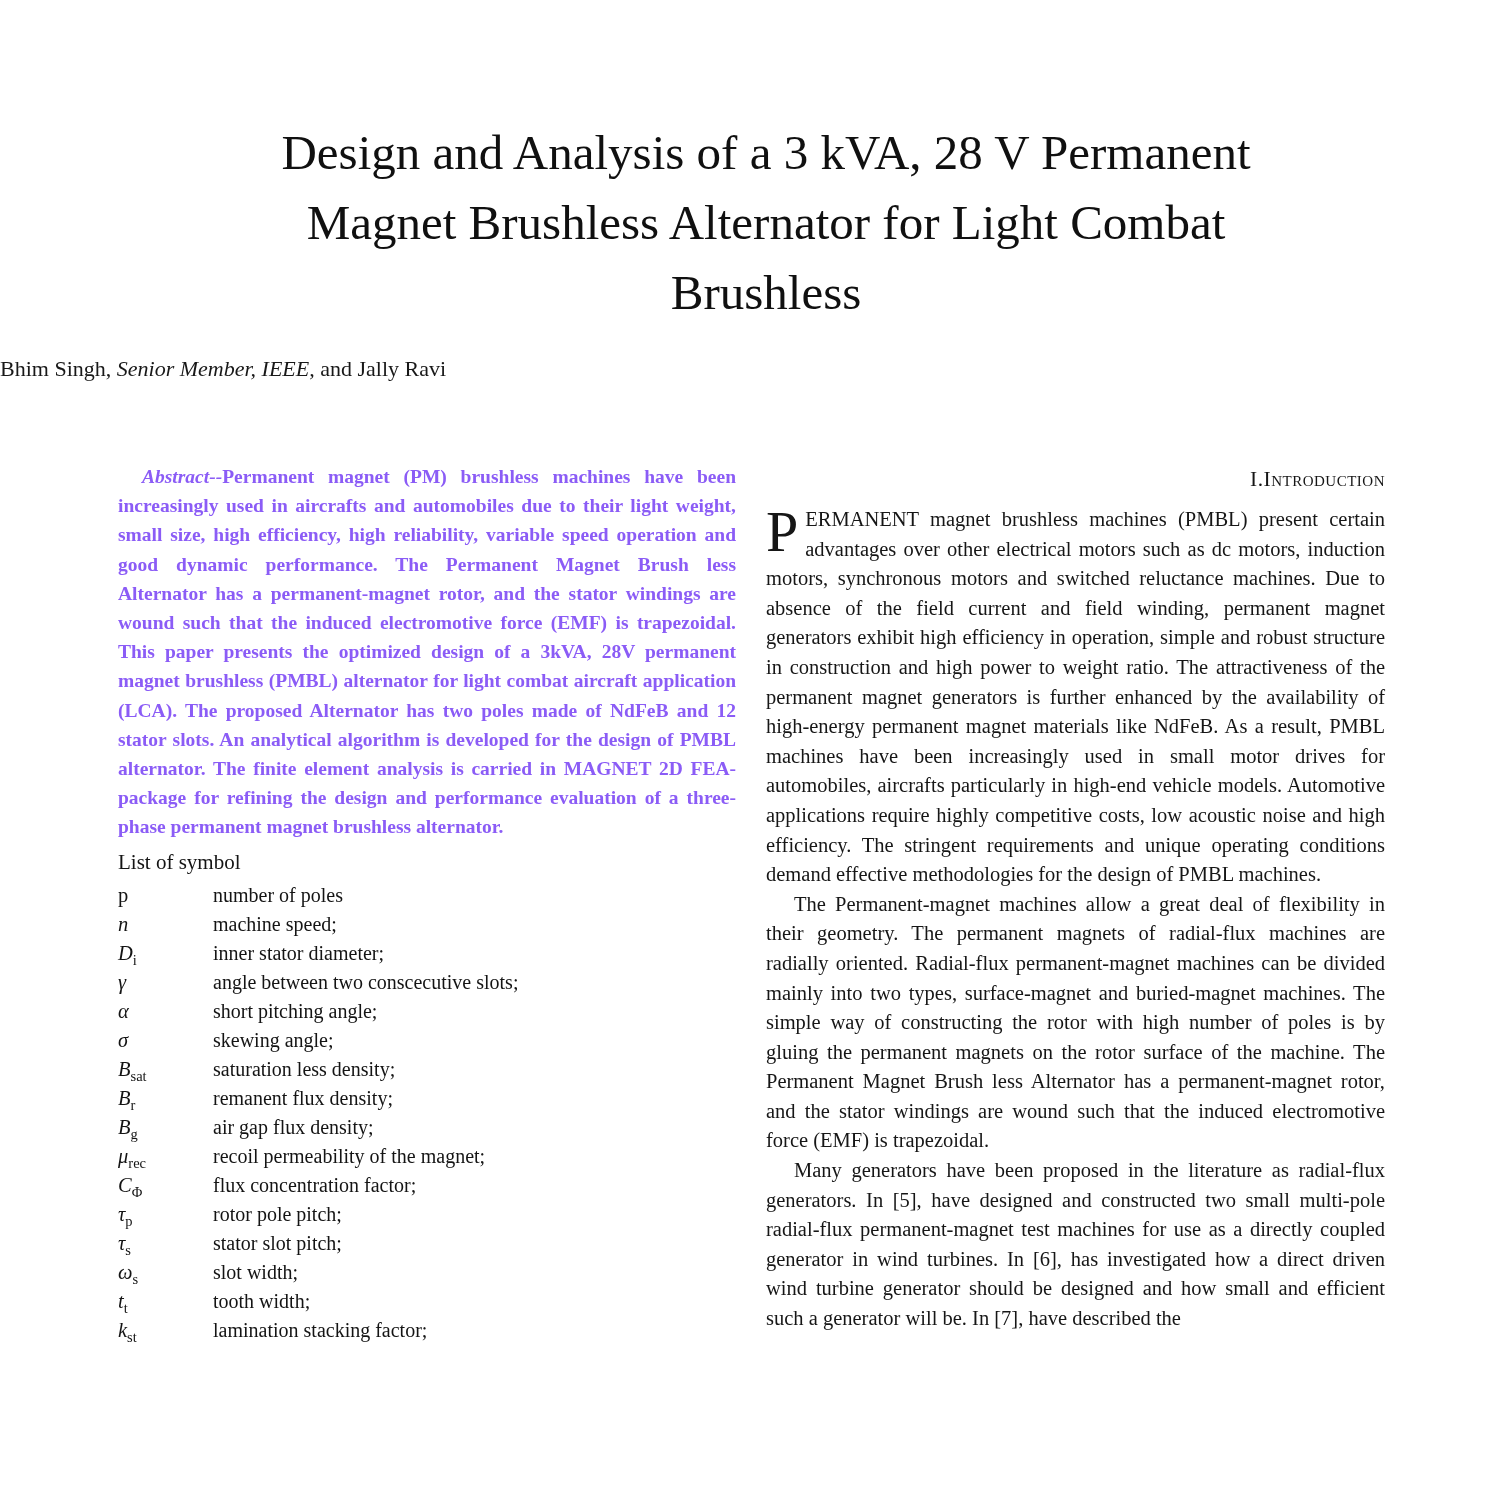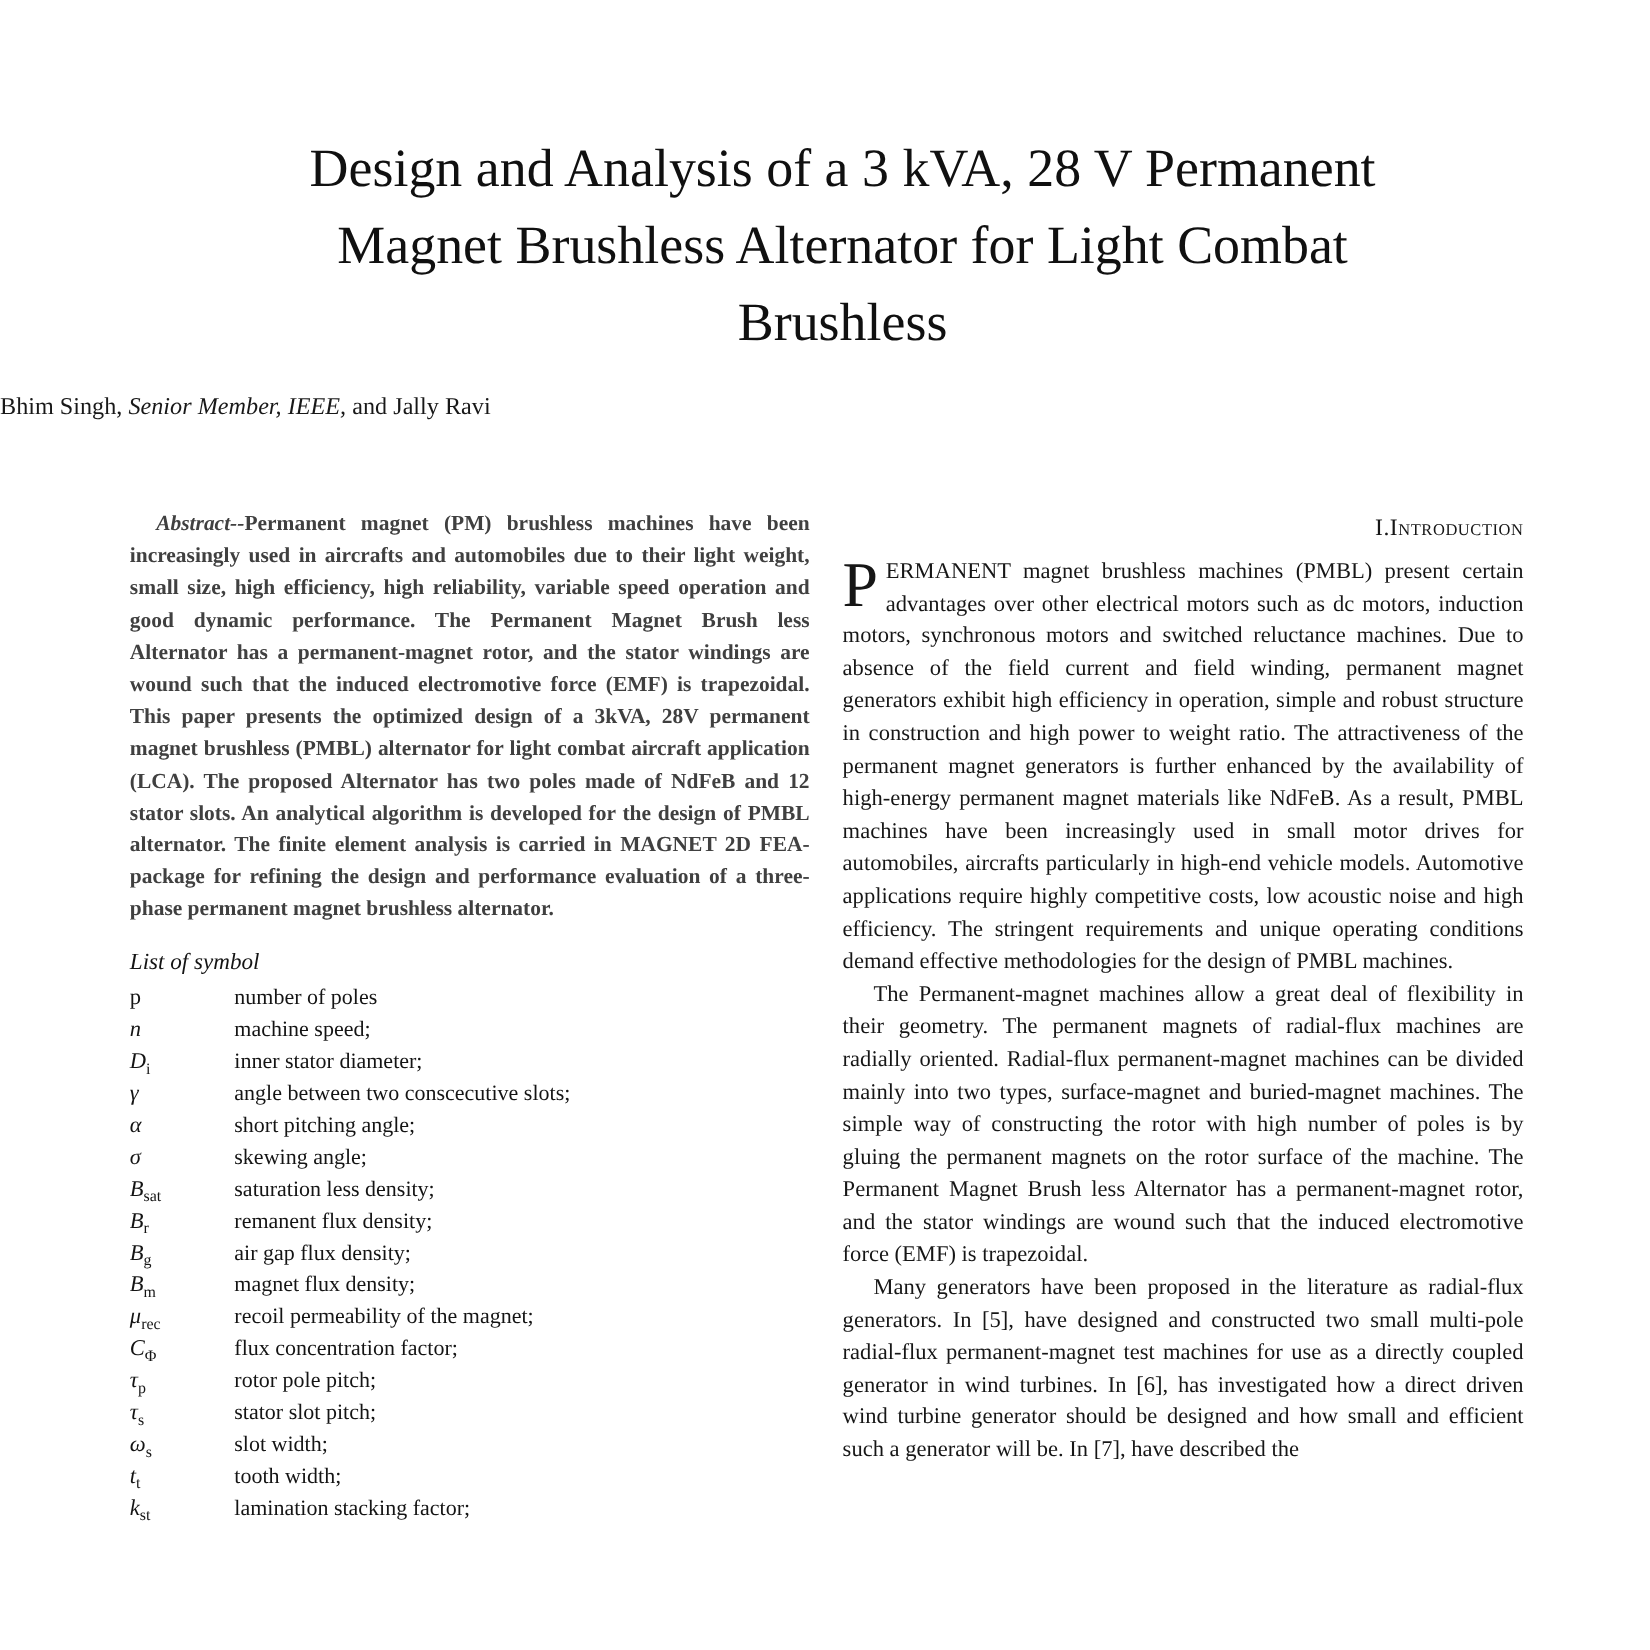--- a/index.html
+++ b/index.html
@@ -41,29 +41,28 @@
   }
   .col-left  { width: 618px; flex: 0 0 618px; }
   .col-right { width: 619px; flex: 0 0 619px; }
 
   .abstract, .index-terms {
     font-weight: bold;
     font-size: 19.5px;
     line-height: 29.2px;
     text-align: justify;
     text-indent: 24px;
-    color: #404040;
+    color: #8b5cf6;
   }
   .index-terms { margin-top: 28px; }
   .lead-it { font-style: italic; }
 
   .symbols-heading {
-    margin-top: 20px;
+    margin-top: 8px;
     font-size: 21px;
-    font-style: italic;
     font-weight: 400;
   }
 
   #symbol-list { margin-top: 9px; }
   .symbol-row {
     display: flex;
     height: 29px;
     align-items: baseline;
     font-size: 20px;
     white-space: nowrap;
@@ -159,24 +158,20 @@
   <div class="symbol-row">
     <span class="sym"><span class="sym-base it">B</span><sub class="sym-sub">r</sub></span>
     <span class="sym-desc">remanent flux density;</span>
   </div>
 
   <div class="symbol-row">
     <span class="sym"><span class="sym-base it">B</span><sub class="sym-sub">g</sub></span>
     <span class="sym-desc">air gap flux density;</span>
   </div>
 
-  <div class="symbol-row">
-    <span class="sym"><span class="sym-base it">B</span><sub class="sym-sub">m</sub></span>
-    <span class="sym-desc">magnet flux density;</span>
-  </div>
 
   <div class="symbol-row">
     <span class="sym"><span class="sym-base it">μ</span><sub class="sym-sub">rec</sub></span>
     <span class="sym-desc">recoil permeability of the magnet;</span>
   </div>
 
   <div class="symbol-row">
     <span class="sym"><span class="sym-base it">C</span><sub class="sym-sub">Φ</sub></span>
     <span class="sym-desc">flux concentration factor;</span>
   </div>

